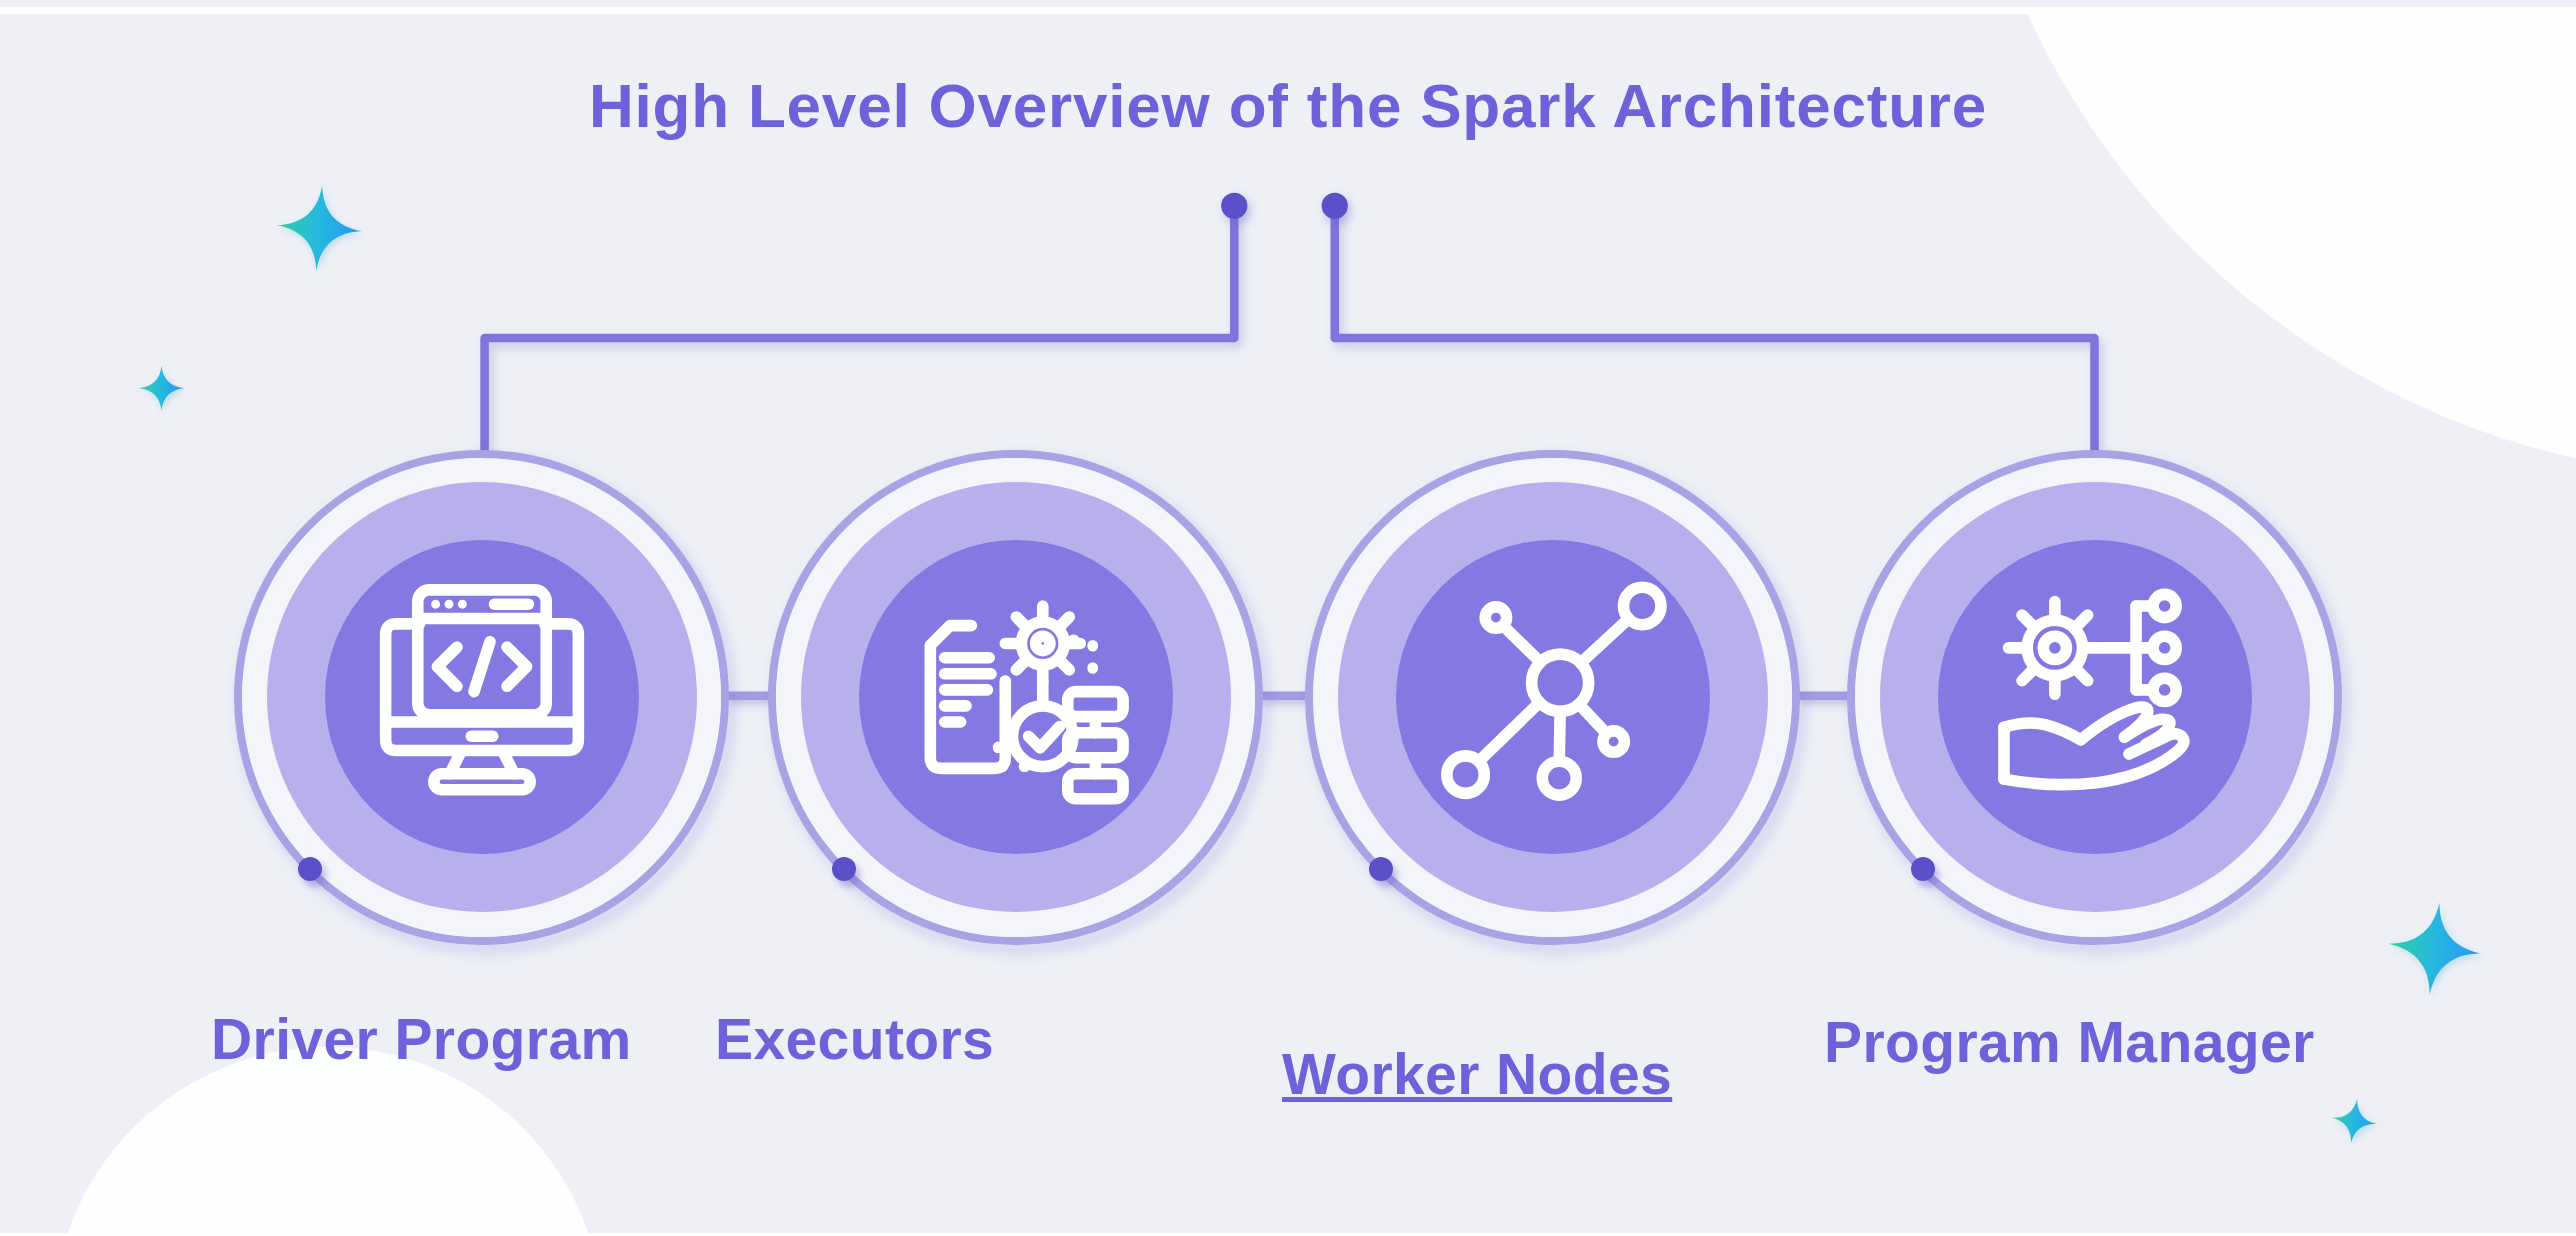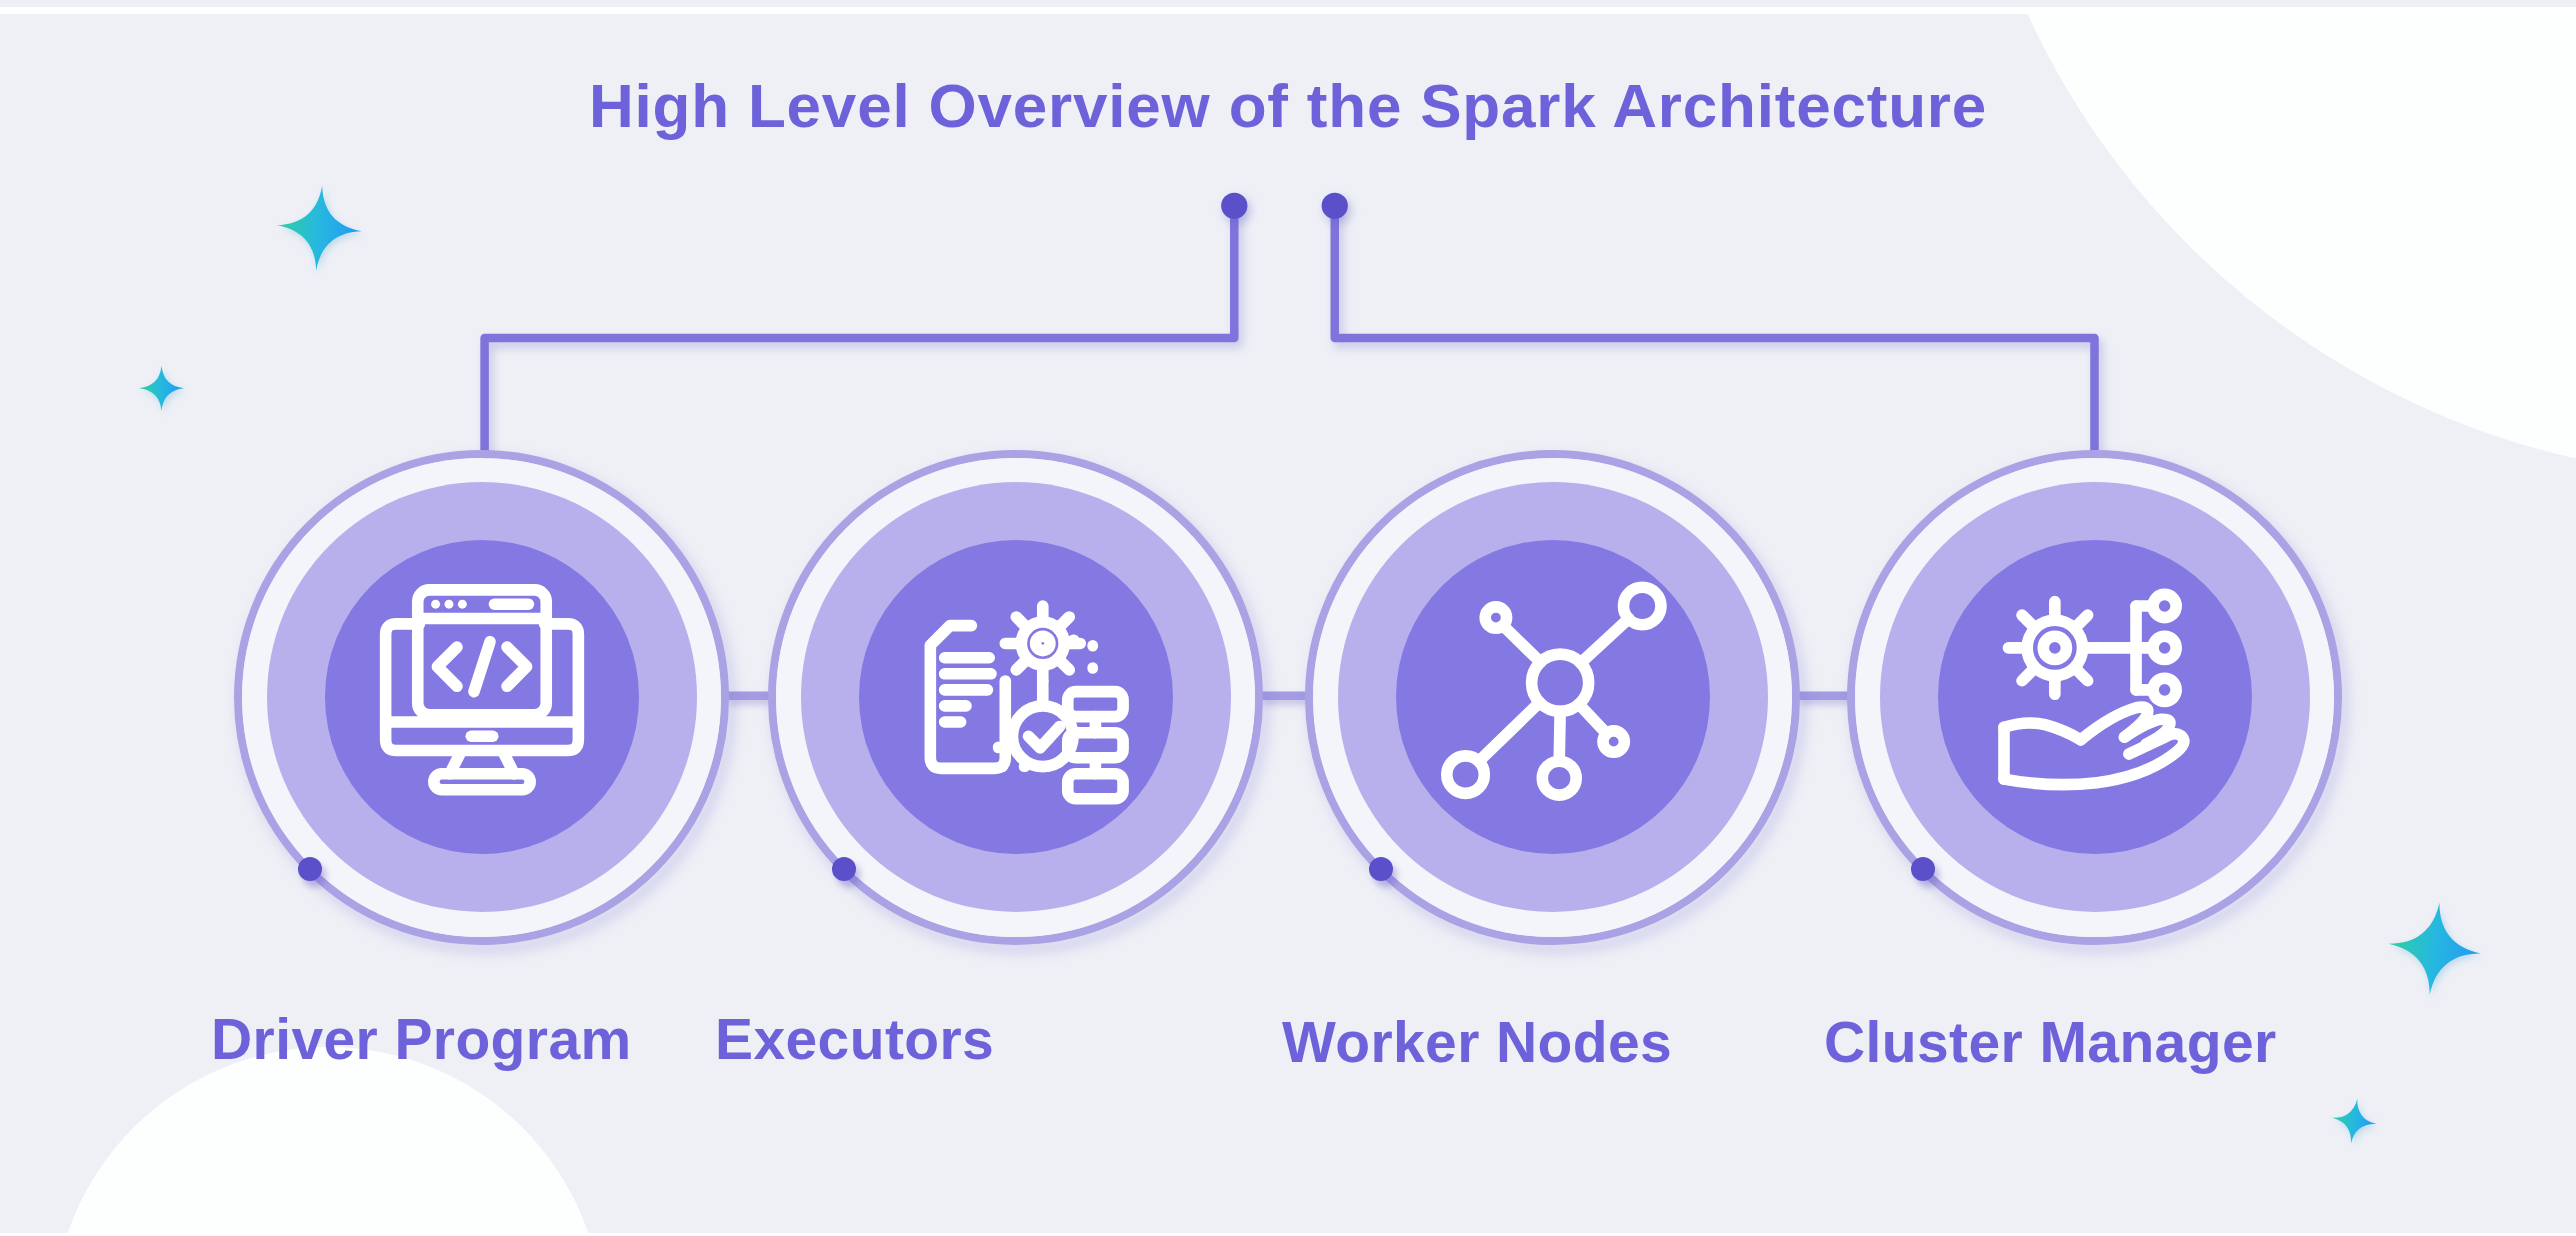--- a/index.html
+++ b/index.html
@@ -163,21 +163,21 @@
       <circle class="ic" cx="-98" cy="87" r="21"></circle>
       <circle class="ic" cx="7" cy="91" r="19"></circle>
       <circle class="ic" cx="68" cy="50" r="12"></circle>
       <path class="ic" d="M-14,-39 L-56,-80"></path>
       <path class="ic" d="M31,-38 L85,-88"></path>
       <path class="ic" d="M-15,6 L-83,72"></path>
       <path class="ic" d="M8,16 L7,72"></path>
       <path class="ic" d="M29,8 L60,41"></path>
     </svg>
     <div class="ring-dot" style="left:1369px;top:850px;"></div>
-    <div class="node-label" style="left:1282px;top:1002px;">Worker Nodes</div>
+    <div class="node-label" style="left:1282px;top:1034px;text-decoration:underline;">Worker Nodes</div>
   </div>
 
   <div>
     <div class="node-ring" style="left:1847px;top:443px;"></div>
     <div class="node-gap" style="left:1855px;top:451px;"></div>
     <div class="node-light" style="left:1880px;top:475px;"></div>
     <div class="node-dark" style="left:1938px;top:533px;"></div>
     <svg class="node-icon" style="left:1979px;top:574px;" viewBox="-130 -130 260 260">
       <g transform="translate(-45,-55)">
         <circle class="ic" r="31"></circle>
@@ -190,17 +190,17 @@
       <circle class="ic" cx="78" cy="-102" r="13"></circle>
       <circle class="ic" cx="78" cy="-55" r="13"></circle>
       <circle class="ic" cx="78" cy="-8" r="13"></circle>
       <path class="ic" d="M-102,34 V92"></path>
       <path class="ic" d="M-102,92 Q-48,102 2,96 Q58,89 92,61 Q104,51 97,44 Q90,38 78,45 L38,64"></path>
       <path class="ic" d="M-102,34 Q-78,26 -56,31 Q-34,37 -16,48"></path>
       <path class="ic" d="M-16,48 Q18,20 46,12 Q61,9 59,18 Q57,27 33,45"></path>
       <path class="ic" d="M33,45 Q60,27 74,25 Q87,24 83,33 Q79,42 57,53"></path>
     </svg>
     <div class="ring-dot" style="left:1911px;top:850px;"></div>
-    <div class="node-label" style="left:1824px;top:1002px;">Cluster Manager</div>
+    <div class="node-label" style="left:1824px;top:1002px;">Program Manager</div>
   </div>
 
 </div>
 
 
 </body></html>

